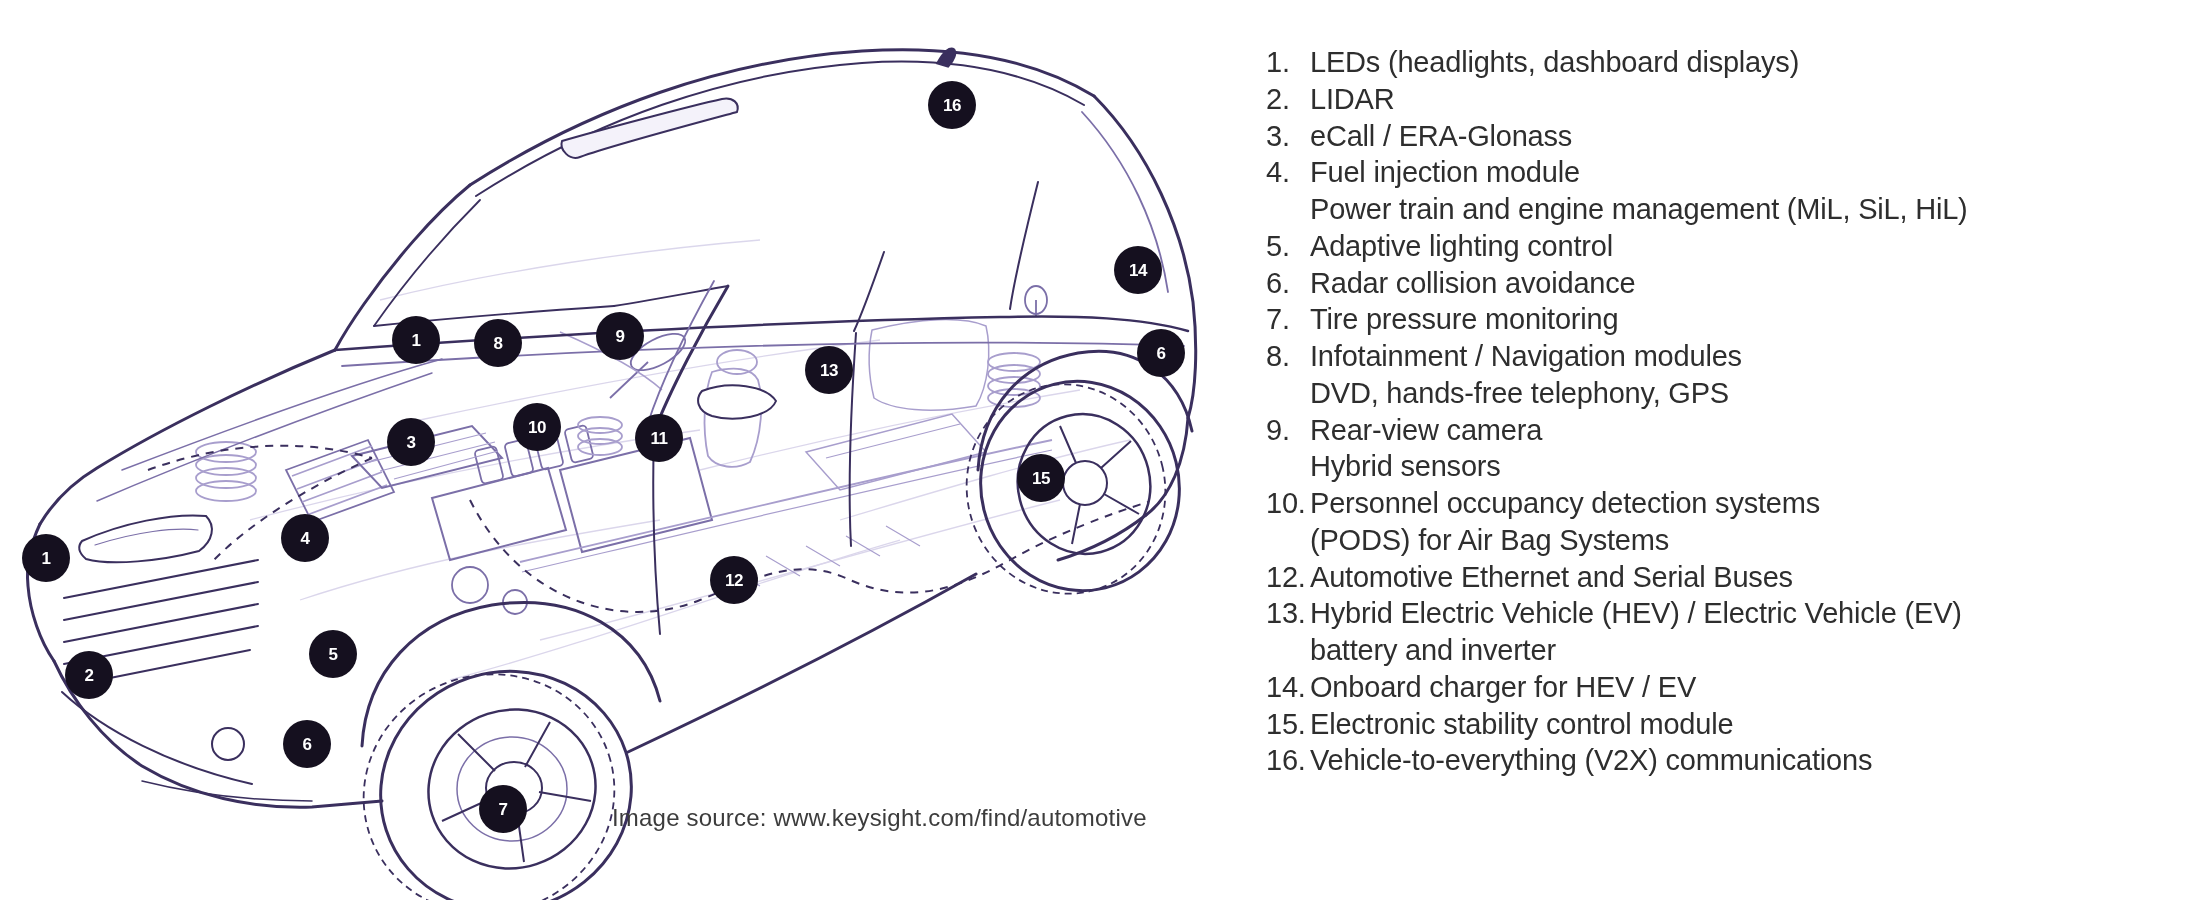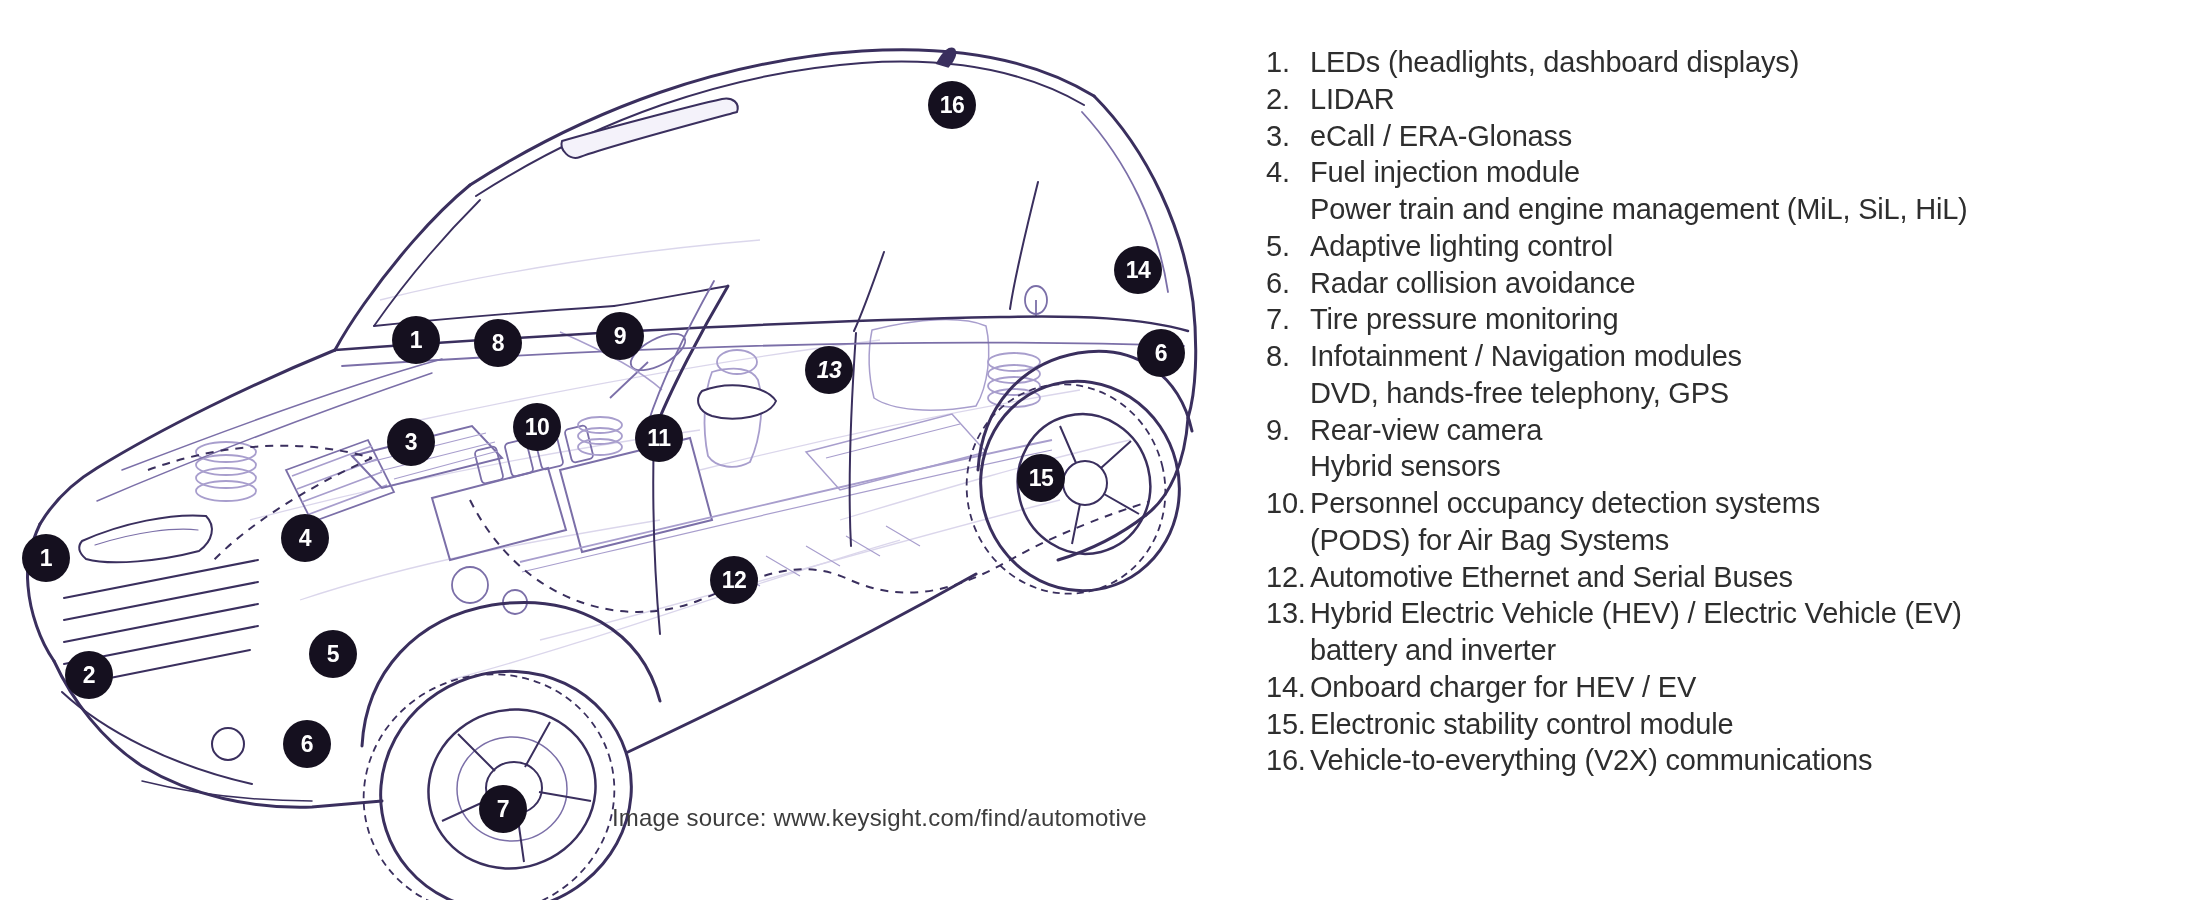--- a/index.html
+++ b/index.html
@@ -12,21 +12,21 @@
   }
   .car-svg{position:absolute;left:0;top:0;width:2192px;height:900px;}
   .marker{
     position:absolute;
     width:48px;height:48px;
     margin-left:-24px;margin-top:-24px;
     border-radius:50%;
     background:var(--marker-bg,#15101f);
     color:var(--marker-text,#fff);
     display:flex;align-items:center;justify-content:center;
-    font-weight:700;font-size:23px;line-height:1;
+    font-weight:700;font-size:17px;line-height:1;
     letter-spacing:-0.5px;
     user-select:none;
   }
   .legend{
     position:absolute;left:1266px;top:44px;width:860px;
     color:var(--legend-text,#2e2e2e);
     font-size:29px;line-height:36.75px;font-weight:300;
     letter-spacing:-0.2px;
   }
   .legend-row{display:grid;grid-template-columns:44px 1fr;}
@@ -181,21 +181,21 @@
       <div class="marker" style="left: 305px; top: 538px;">4</div>
       <div class="marker" style="left: 333px; top: 654px;">5</div>
       <div class="marker" style="left: 307px; top: 744px;">6</div>
       <div class="marker" style="left: 1161px; top: 353px;">6</div>
       <div class="marker" style="left: 503px; top: 809px;">7</div>
       <div class="marker" style="left: 498px; top: 343px;">8</div>
       <div class="marker" style="left: 620px; top: 336px;">9</div>
       <div class="marker" style="left: 537px; top: 427px;">10</div>
       <div class="marker" style="left: 659px; top: 438px;">11</div>
       <div class="marker" style="left: 734px; top: 580px;">12</div>
-      <div class="marker" style="left: 829px; top: 370px; font-style: italic;">13</div>
+      <div class="marker" style="left: 829px; top: 370px;">13</div>
       <div class="marker" style="left: 1138px; top: 270px;">14</div>
       <div class="marker" style="left: 1041px; top: 478px; text-align: center;">15</div>
       <div class="marker" style="left: 952px; top: 105px;">16</div>
     </div>
 
   <div class="legend" id="legend-list">
       <div class="legend-row">
         <div class="legend-num">1.</div>
         <div>
           <div class="legend-line">LEDs (headlights, dashboard displays)</div>

